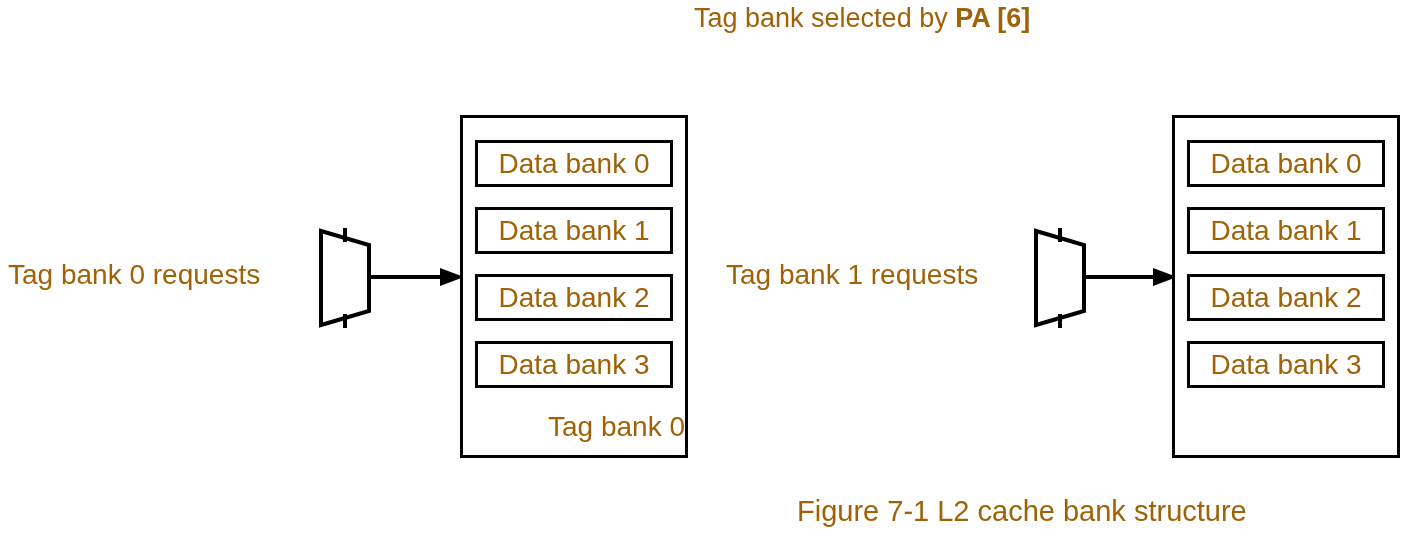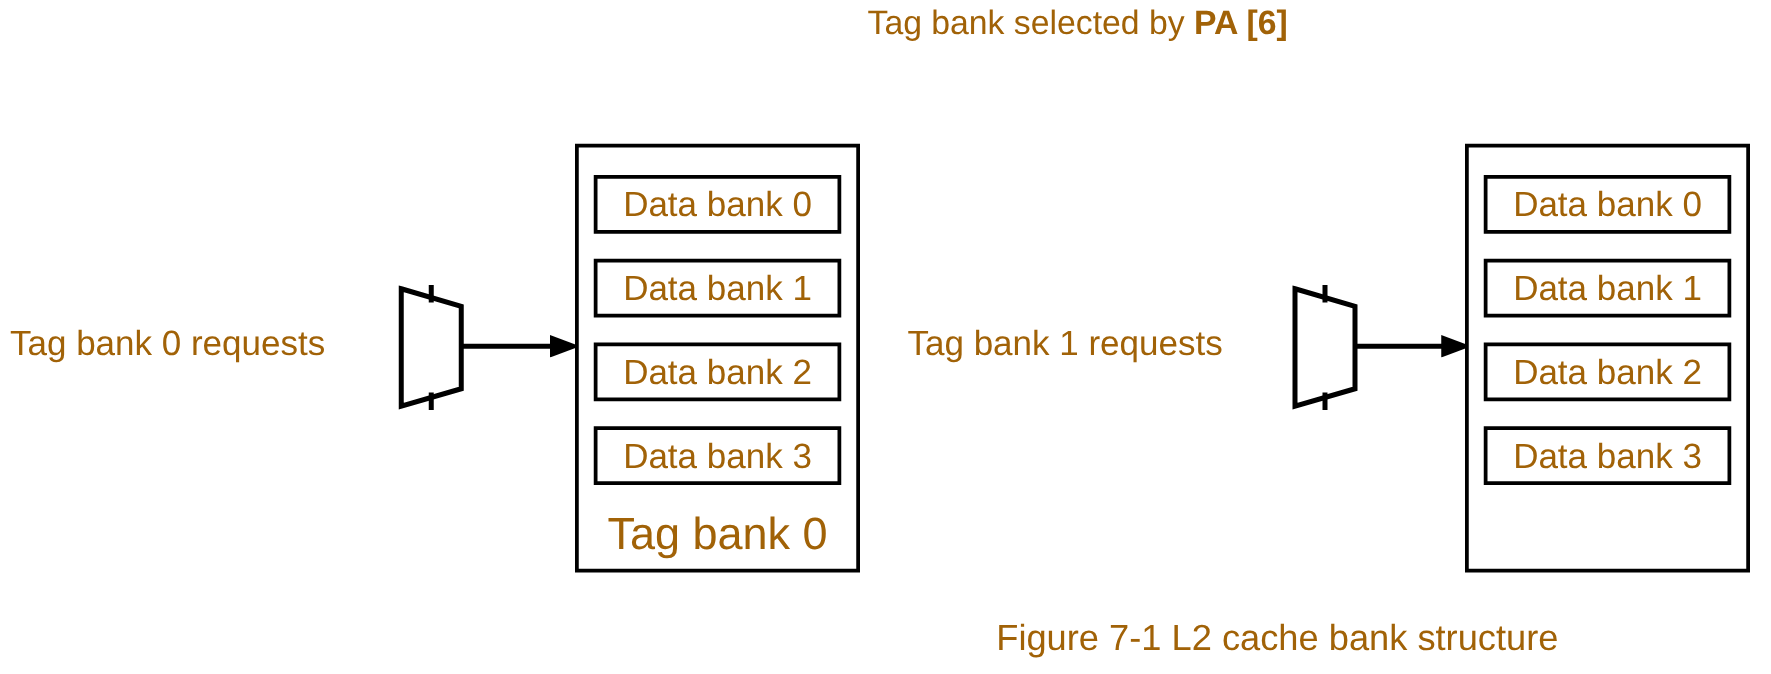--- a/index.html
+++ b/index.html
@@ -94,22 +94,22 @@
     line-height: 28px;
     white-space: nowrap;
     text-align: center;
   }
 
   .tagbank-label {
     position: absolute;
     left: 0;
     right: 0;
     top: 295px;
-    text-align: center;
-    font-size: 36px;
+    text-align: right;
+    font-size: 28px;
     line-height: 28px;
     white-space: nowrap;
   }
 
   
   .caption {
     position: absolute;
     left: 797px;
     top: 494px;
     font-size: 29px;

